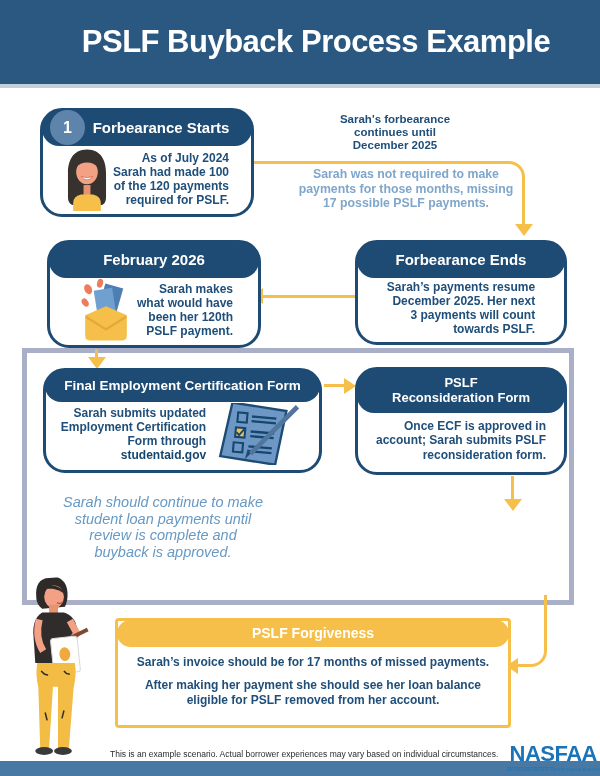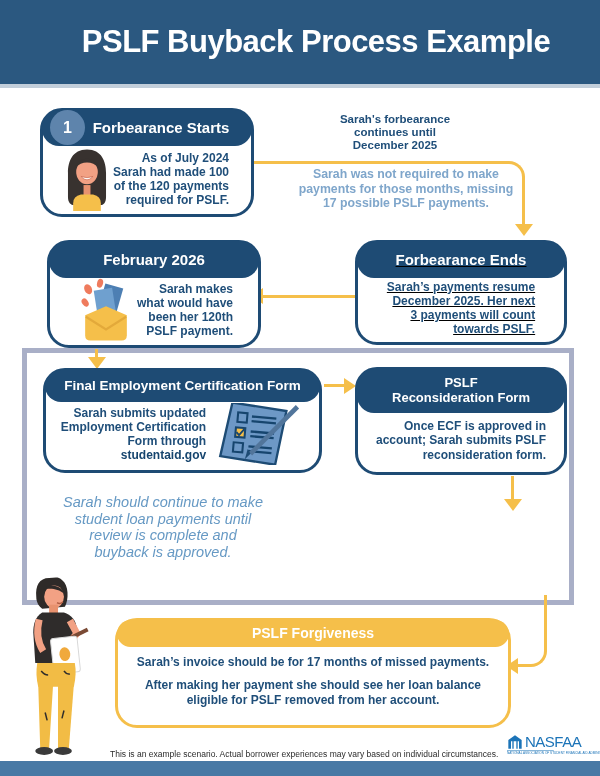--- a/index.html
+++ b/index.html
@@ -46,33 +46,33 @@
     color:#7FA6CB; font-weight:bold; font-size:12.3px; line-height:1.18; white-space:pre-line; z-index:3;margin-left:12px; }
   .continue-note { position:absolute; left:42px; top:494px; width:242px; text-align:center;
     color:#6699C4; font-style:italic; font-size:14.5px; line-height:1.15; white-space:pre-line; z-index:3; }
 
   
   .section-frame { position:absolute; left:22px; top:348px; width:552px; height:257px;
     border:5px solid #A9AFC7; background:#fff; z-index:1; }
 
   
   .forgive-box { position:absolute; left:115px; top:618px; width:396px; height:110px;
-    background:#fff; border:3px solid #F5BF4A; border-radius:22px; z-index:3; }
+    background:#fff; border:3px solid #F5BF4A; border-radius:4px; z-index:3; }
   .forgive-box .box-header { background:#F5BF4A; }
   .forgive-body { color:#1F4E79; font-weight:bold; text-align:center; font-size:12px;
     line-height:1.2; padding-top:9px; }
   .forgive-line1 { white-space:nowrap; }
   .forgive-line2 { white-space:pre-line; margin-top:9px; }
 
   
   .disclaimer { position:absolute; left:110px; top:749px; width:398px; font-size:8.5px;
     color:#2b2b2b; z-index:3; }
   .nasfaa { position:absolute; left:507px; top:733px; width:90px; z-index:3; }
   .nasfaa-row { display:flex; align-items:center; gap:2px; }
-  .nasfaa-text { color:#1C74B8; font-weight:normal; font-size:15px; letter-spacing:-0.5px; }
+  .nasfaa-text { color:#1C74B8; font-weight:bold; font-size:22px; letter-spacing:-0.5px;margin-top:8px; }
   .nasfaa-tag { color:#1C74B8; font-size:6px; white-space:nowrap; transform:scale(0.52);
     transform-origin:left top; border-top:1px solid #1C74B8; padding-top:1px; }
   .bottom-bar { position:absolute; left:0; top:761px; width:600px; height:15px; background:#4879A5; z-index:2; }
 
   .illus { position:absolute; z-index:4; }
 </style>
 </head>
 <body>
 
 <div class="poster">
@@ -139,21 +139,21 @@
         <path d="M8,50 L36,38 L64,50 L64,77 Q64,84 57,84 L15,84 Q8,84 8,77 Z" fill="#F5BF4A"></path>
         <path d="M9,52 L36,69 L63,52" fill="none" stroke="#E3A93A" stroke-width="3"></path>
       </svg>
       <div style="white-space:pre-line;">Sarah makes
 what would have
 been her 120th
 PSLF payment.</div>
     </div>
   </div>
 
-  <div class="flow-box" style="left:355px; top:240px; width:212px; height:105px;text-decoration:underline;">
+  <div class="flow-box" style="left:355px; top:240px; width:212px; height:105px;">
     <div class="box-header" style="height:36px; font-size:15px;">Forbearance Ends</div>
     <div class="box-body" style="height:62px;">Sarah’s payments resume
 December 2025. Her next
 3 payments will count
 towards PSLF.</div>
   </div>
 
   <div class="flow-box" style="left:43px; top:368px; width:279px; height:105px;">
     <div class="box-header" style="height:32px; font-size:13.5px;">Final Employment Certification Form</div>
     <div class="box-body" style="height:66px; padding:2px 4px; gap:6px;">

